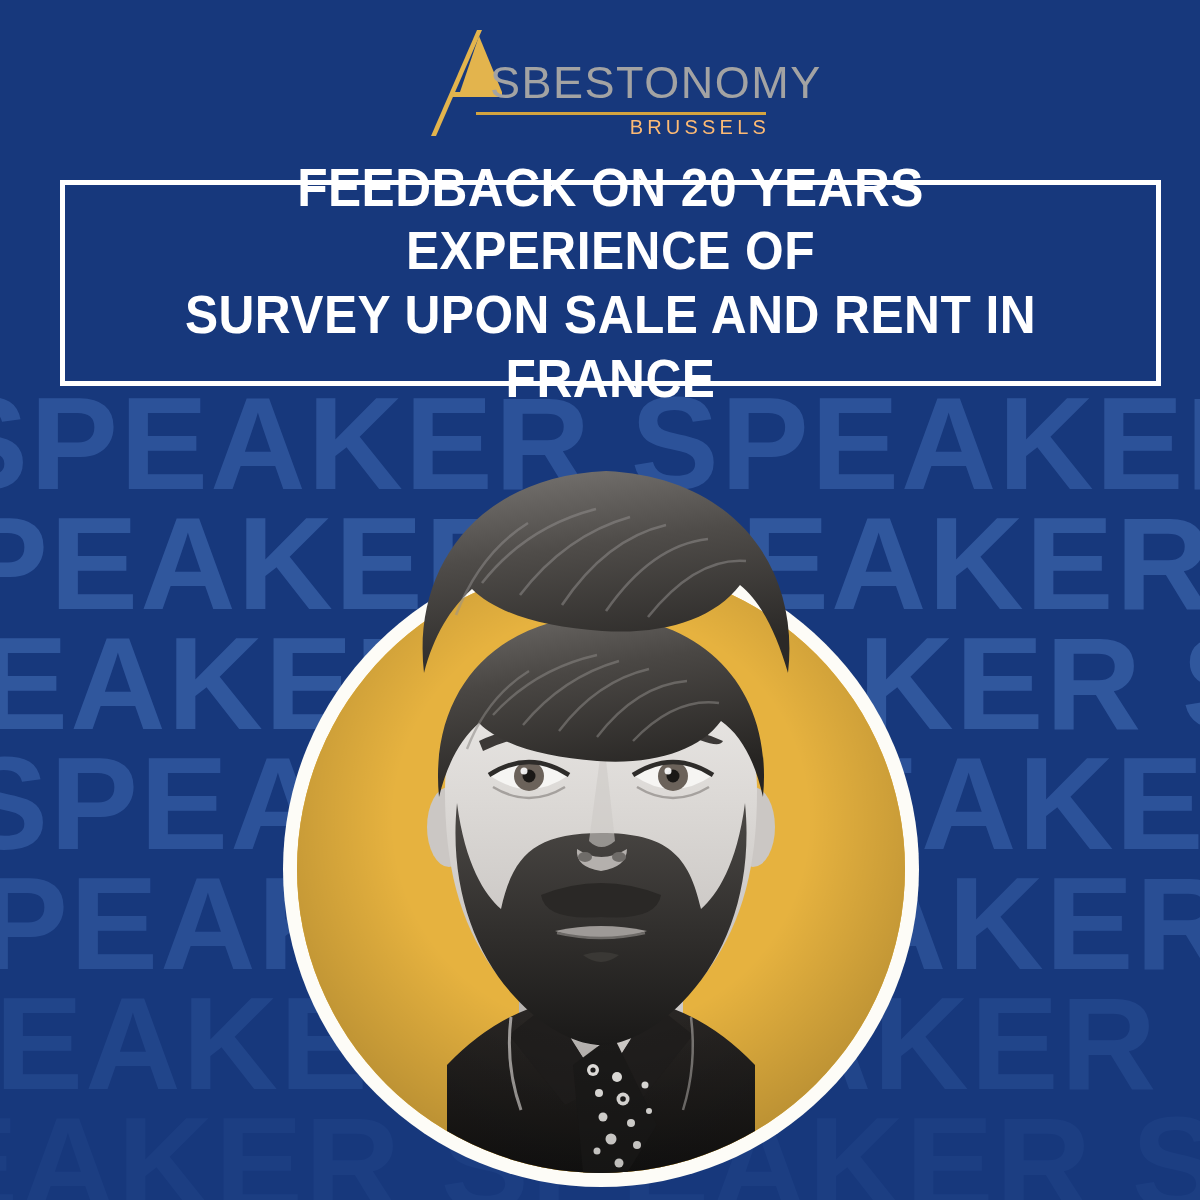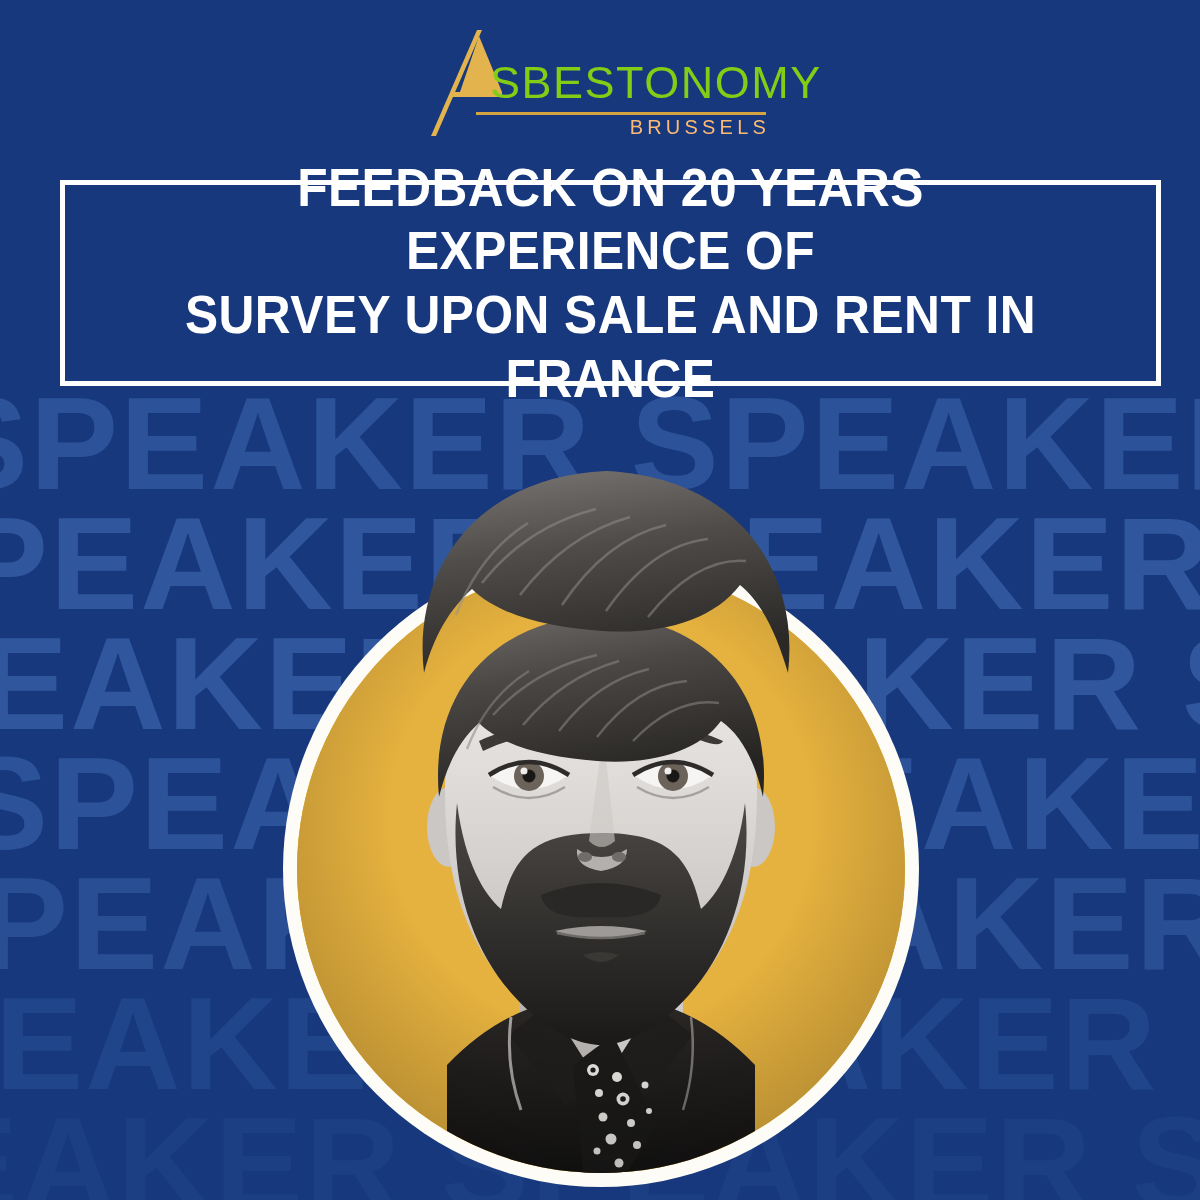--- a/index.html
+++ b/index.html
@@ -57,21 +57,21 @@
     position:absolute;
     left:0; top:0;
     width:76px; height:106px;
   }
   #logo-wordmark {
     position:absolute;
     left:60px; top:27px;
     font-size:45px;
     font-weight:400;
     letter-spacing:1.5px;
-    color:#84cc16;
+    color:#a3a3a3;
     font-family:"Liberation Sans", sans-serif;
   }
   #logo-rule {
     position:absolute;
     left:46px; top:82px;
     width:290px; height:2.5px;
     background:#d3a440;
   }
   #logo-sub {
     position:absolute;

